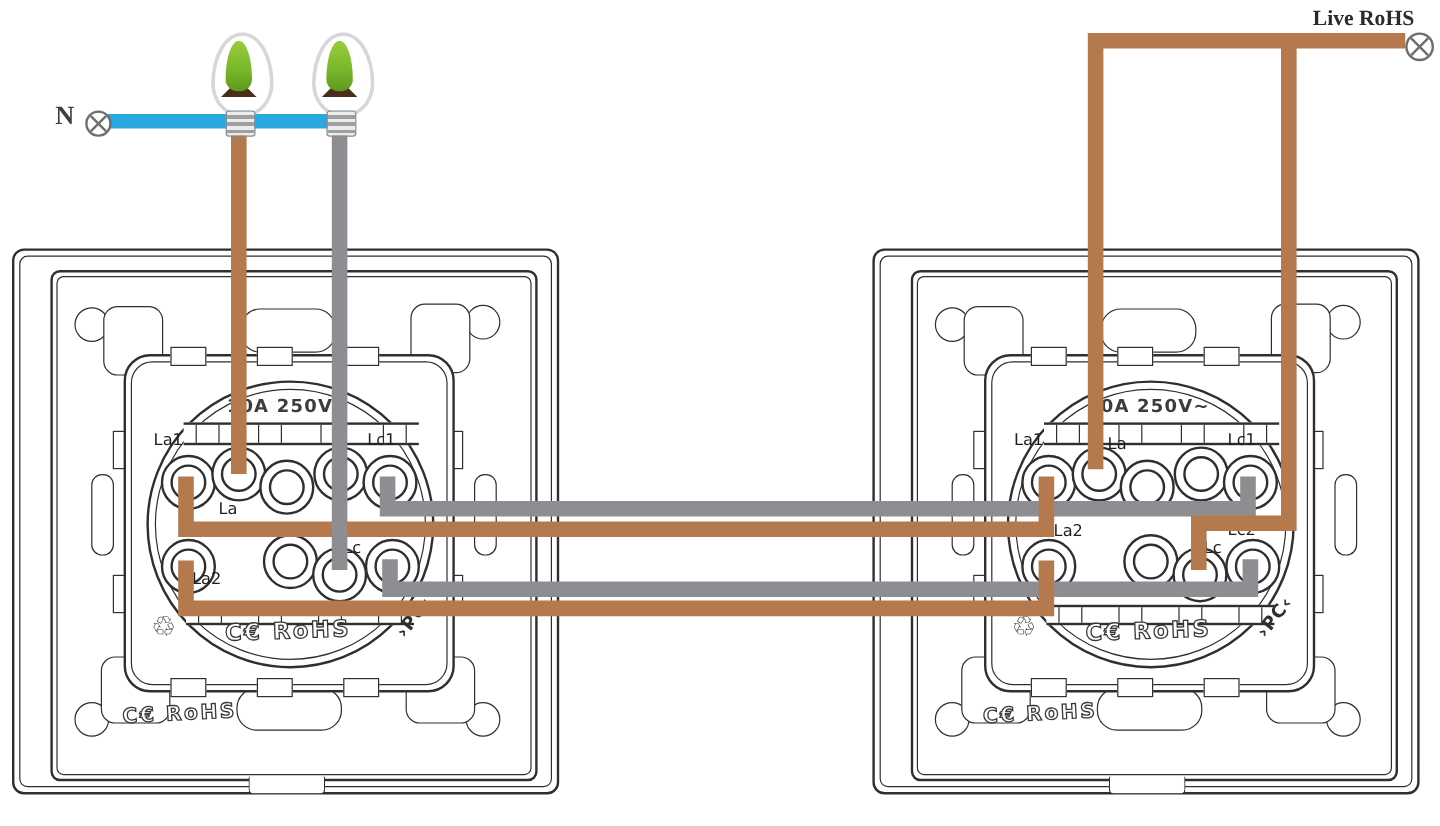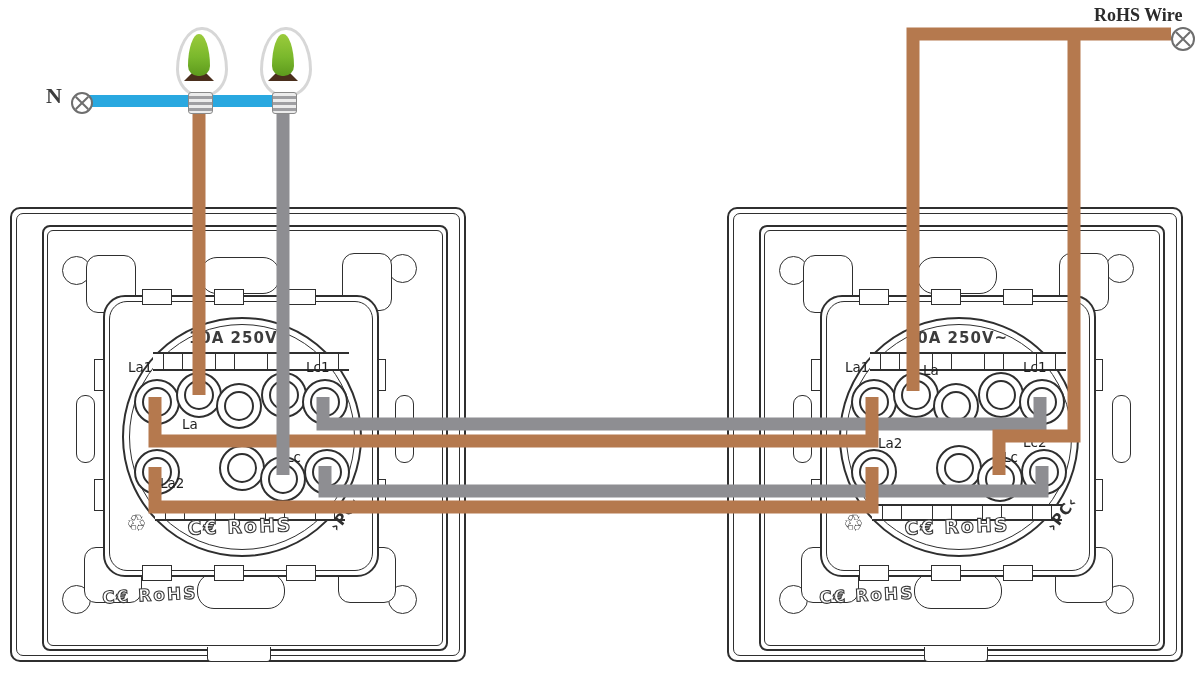--- a/index.html
+++ b/index.html
@@ -74,21 +74,21 @@
   #wires{position:absolute;left:0;top:0;z-index:5;pointer-events:none;}
 </style>
 </head>
 <body>
 
 <div id="stage">
 
   <div class="n-label">N</div>
   <div class="termsym" style="left:71px;top:92px;width:18px;height:18px;"></div>
 
-  <div class="live-label">RoHS Wire</div>
+  <div class="live-label">Live RoHS</div>
   <div class="termsym" style="left:1171px;top:27px;width:20px;height:20px;"></div>
 
   <div class="panel p1">
     <div class="outer"></div>
     <div class="ftab" style="left:98px;top:18px;width:38px;"></div>
     <div class="ftab" style="left:195px;top:18px;width:40px;"></div>
     <div class="ftab" style="left:297px;top:18px;width:38px;"></div>
     <div class="ftab" style="left:98px;top:427px;width:38px;"></div>
     <div class="ftab" style="left:195px;top:427px;width:40px;"></div>
     <div class="ftab" style="left:297px;top:427px;width:38px;"></div>

